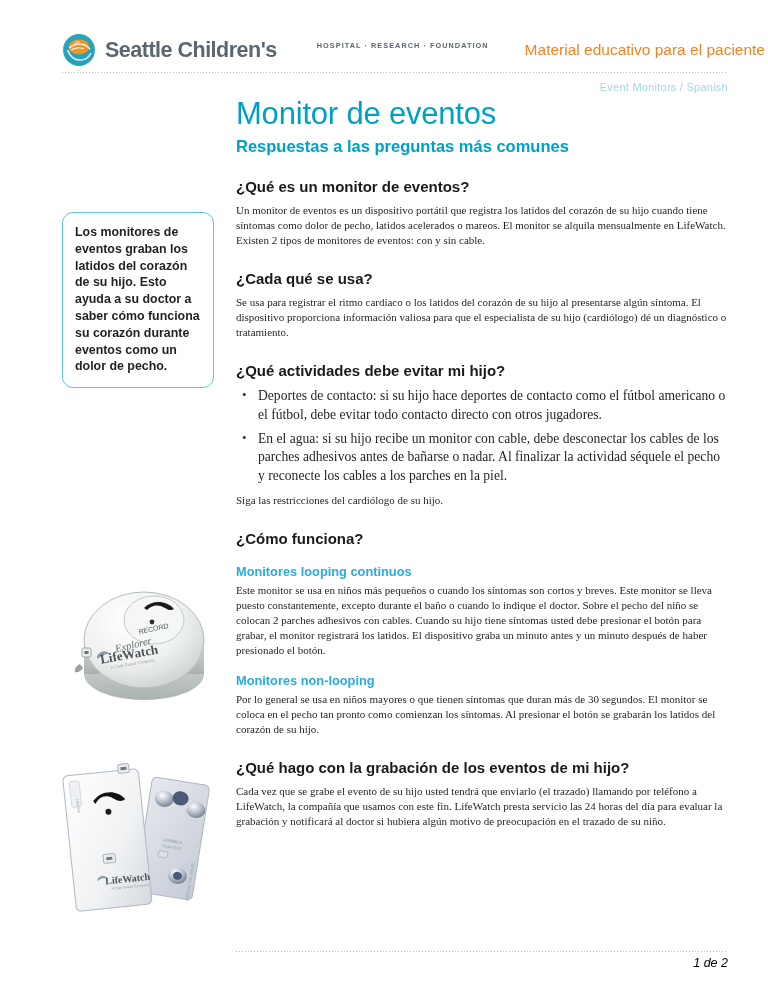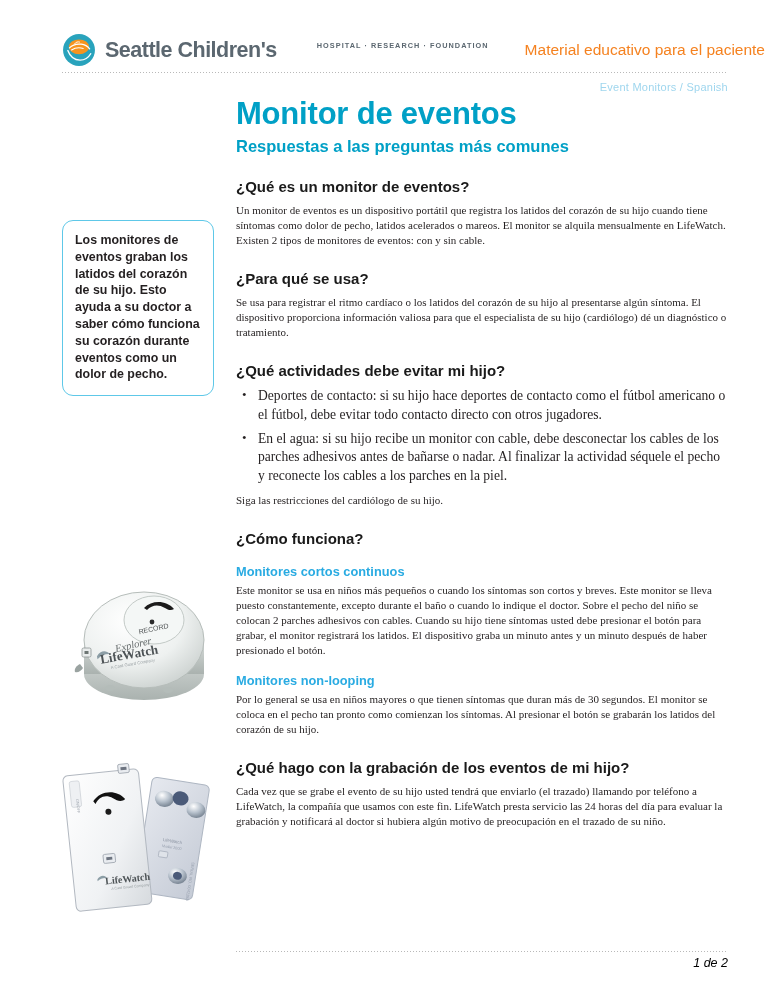--- a/index.html
+++ b/index.html
@@ -82,21 +82,21 @@
     font-size: 11px;
     color: #9fd6ee;
     padding: 8px 40px 0 0;
     letter-spacing: 0.25px;
   }
 
   
   .titles { padding: 4px 40px 0 236px; }
   .doc-title {
     font-size: 31px;
-    font-weight: bold;
+    font-weight: normal;
     color: #00a0c6;
     line-height: 1.12;
     margin: 0;
     letter-spacing: -0.2px;
   }
   .doc-subtitle {
     font-size: 16.5px;
     font-weight: bold;
     color: #00a0c6;
     margin: 5px 0 0 0;
@@ -149,21 +149,21 @@
     left: 6px;
     top: -1px;
     font-size: 13px;
   }
   p.after-bullets { margin-top: 8px; }
 
   
   .callout {
     position: absolute;
     left: 62px;
-    top: 220px;
+    top: 212px;
     width: 152px;
     border: 1.6px solid #5ec8e8;
     border-radius: 11px;
     padding: 11px 11px 12px 12px;
     background: #ffffff;
   }
   .callout p {
     margin: 0;
     font-size: 12.4px;
     font-weight: bold;
@@ -331,39 +331,39 @@
         </g>
       </g>
     </svg>
   </div>
 
   <div class="body-area">
 
     <h2 class="section">¿Qué es un monitor de eventos?</h2>
     <p class="body">Un monitor de eventos es un dispositivo portátil que registra los latidos del corazón de su hijo cuando tiene síntomas como dolor de pecho, latidos acelerados o mareos. El monitor se alquila mensualmente en LifeWatch. Existen 2 tipos de monitores de eventos: con y sin cable.</p>
 
-    <h2 class="section spaced">¿Para qué se usa?</h2>
+    <h2 class="section spaced">¿Cada qué se usa?</h2>
     <p class="body">Se usa para registrar el ritmo cardíaco o los latidos del corazón de su hijo al presentarse algún síntoma. El dispositivo proporciona información valiosa para que el especialista de su hijo (cardiólogo) dé un diagnóstico o tratamiento.</p>
 
     <h2 class="section spaced">¿Qué actividades debe evitar mi hijo?</h2>
     <ul class="bullets">
       <li>
         <span class="dot">•</span>
         <span>Deportes de contacto: si su hijo hace deportes de contacto como el fútbol americano o el fútbol, debe evitar todo contacto directo con otros jugadores.</span>
       </li>
       <li>
         <span class="dot">•</span>
         <span>En el agua: si su hijo recibe un monitor con cable, debe desconectar los cables de los parches adhesivos antes de bañarse o nadar. Al finalizar la actividad séquele el pecho y reconecte los cables a los parches en la piel.</span>
       </li>
     </ul>
     <p class="body after-bullets">Siga las restricciones del cardiólogo de su hijo.</p>
 
     <h2 class="section spaced">¿Cómo funciona?</h2>
 
-    <h3 class="subsection">Monitores cortos continuos</h3>
+    <h3 class="subsection">Monitores looping continuos</h3>
     <p class="body">Este monitor se usa en niños más pequeños o cuando los síntomas son cortos y breves. Este monitor se lleva puesto constantemente, excepto durante el baño o cuando lo indique el doctor. Sobre el pecho del niño se colocan 2 parches adhesivos con cables. Cuando su hijo tiene síntomas usted debe presionar el botón para grabar, el monitor registrará los latidos. El dispositivo graba un minuto antes y un minuto después de haber presionado el botón.</p>
 
     <h3 class="subsection">Monitores non-looping</h3>
     <p class="body">Por lo general se usa en niños mayores o que tienen síntomas que duran más de 30 segundos. El monitor se coloca en el pecho tan pronto como comienzan los síntomas. Al presionar el botón se grabarán los latidos del corazón de su hijo.</p>
 
     <h2 class="section spaced">¿Qué hago con la grabación de los eventos de mi hijo?</h2>
     <p class="body">Cada vez que se grabe el evento de su hijo usted tendrá que enviarlo (el trazado) llamando por teléfono a LifeWatch, la compañía que usamos con este fin. LifeWatch presta servicio las 24 horas del día para evaluar la grabación y notificará al doctor si hubiera algún motivo de preocupación en el trazado de su niño.</p>
   </div>
 
   <div class="footer-divider"></div>

